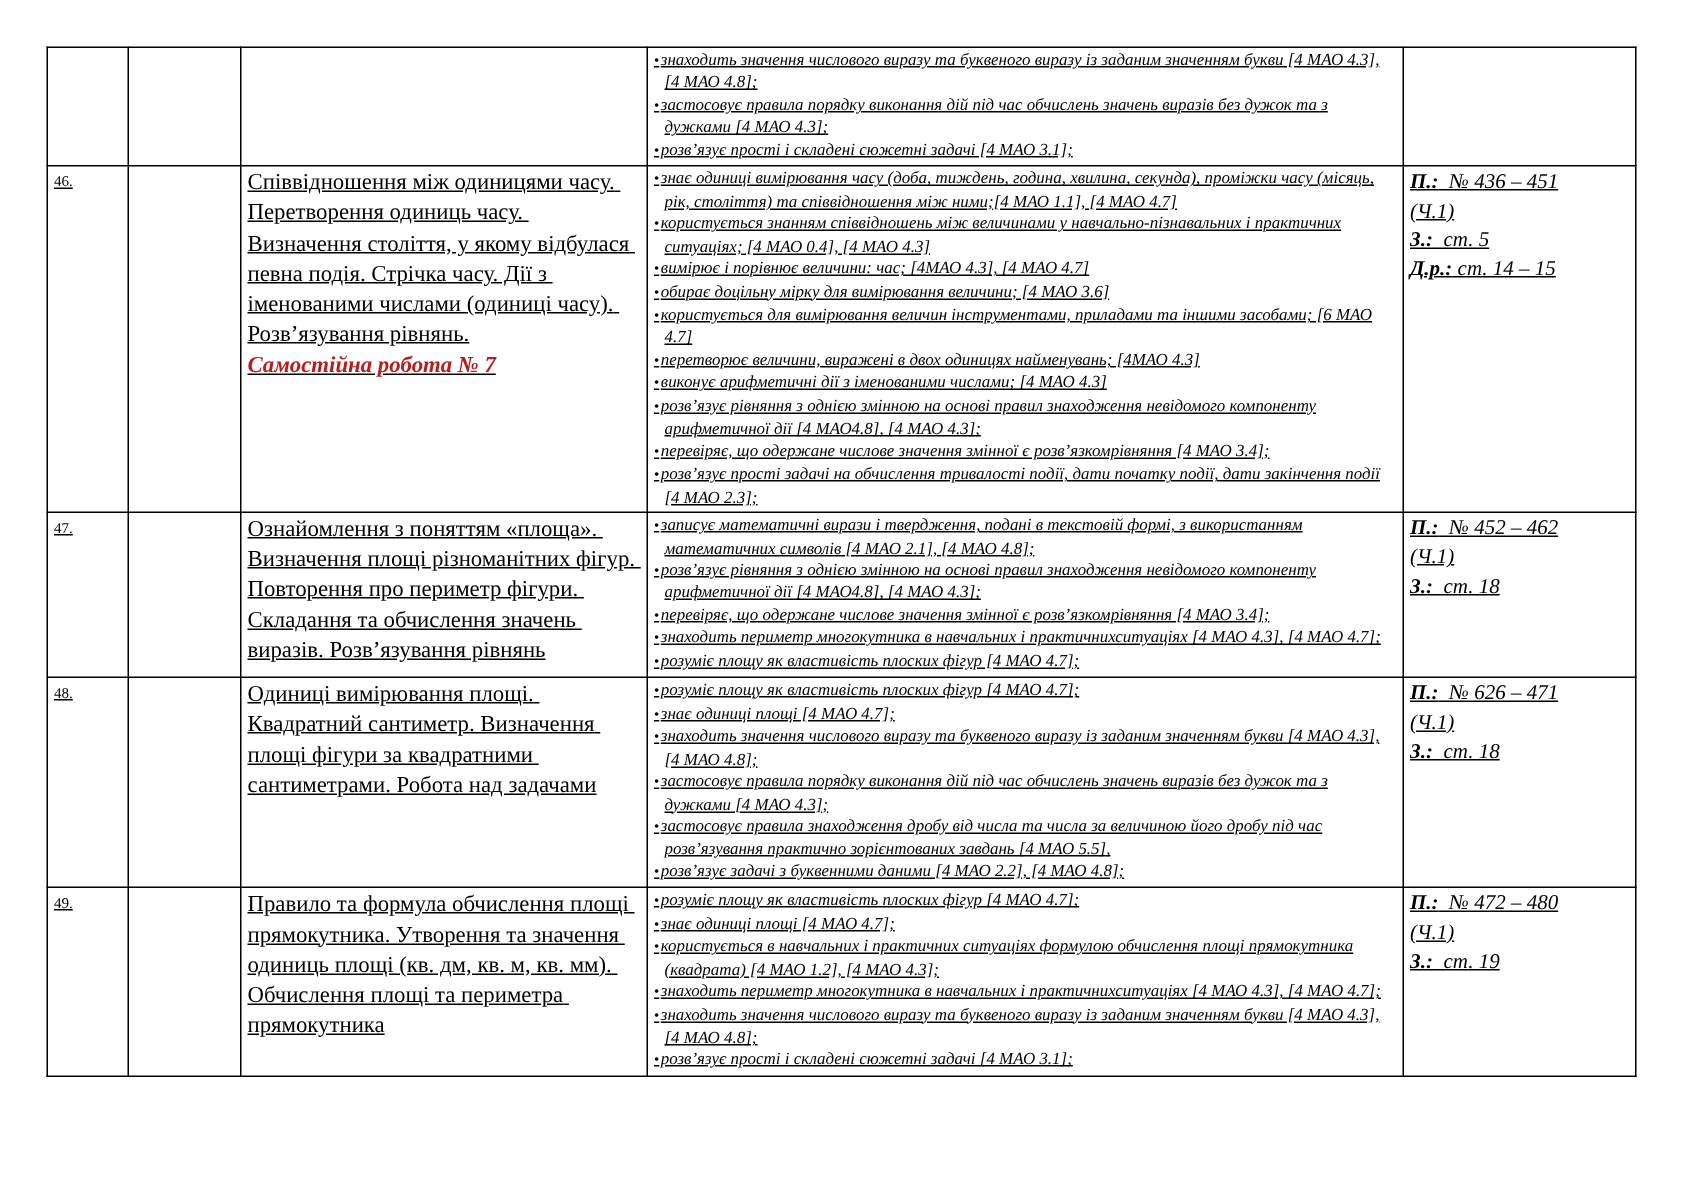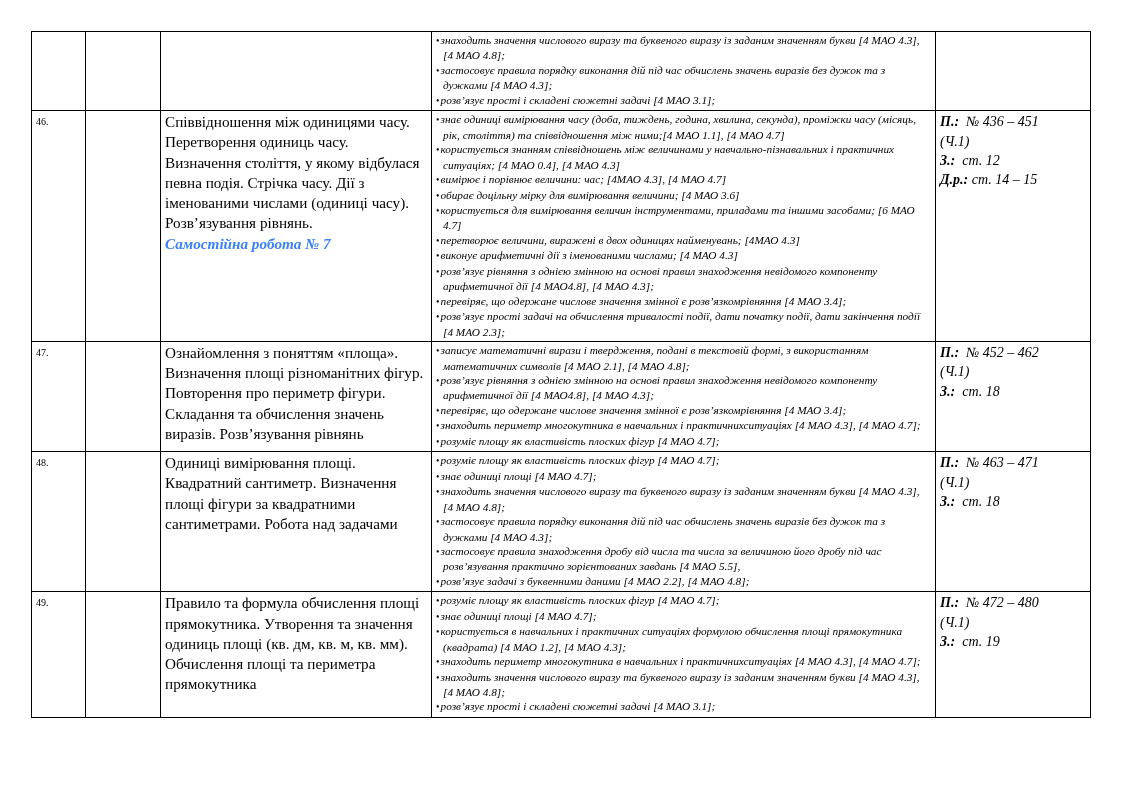--- a/index.html
+++ b/index.html
@@ -14,20 +14,21 @@
     font-family: "Liberation Serif", "DejaVu Serif", serif;
     color: #000000;
     overflow: hidden;
   }
   .page {
     position: relative;
     width: 1123px;
     height: 794px;
     box-sizing: border-box;
     padding: 31px 33px 0 31px;
+    text-decoration: underline;
   }
   table.plan {
     border-collapse: collapse;
     table-layout: fixed;
     width: 1059px;
     border: 1px solid #000;
   }
   table.plan td {
     border: 1px solid #000;
     vertical-align: top;
@@ -56,21 +57,21 @@
     padding-top: 3px;
     padding-right: 6px;
   }
   .topic-text {
     display: block;
     white-space: pre-wrap;
   }
   .topic-note {
     display: block;
     margin-top: 1px;
-    color: #3b82f6;
+    color: #b91c1c;
     font-weight: bold;
     font-style: italic;
     font-size: 15.2px;
   }
   
   .cell-out {
     font-size: 11.3px;
     line-height: 14.45px;
     font-style: italic;
     padding-top: 2px;
@@ -157,21 +158,21 @@
               <li>перетворює величини, виражені в двох одиницях найменувань; [4МАО 4.3]</li>
               <li>виконує арифметичні дії з іменованими числами; [4 МАО 4.3]</li>
               <li>розв’язує рівняння з однією змінною на основі правил знаходження невідомого компоненту арифметичної дії [4 МАО4.8], [4 МАО 4.3];</li>
               <li>перевіряє, що одержане числове значення змінної є розв’язкомрівняння [4 МАО 3.4];</li>
               <li>розв’язує прості задачі на обчислення тривалості події, дати початку події, дати закінчення події [4 МАО 2.3];</li>
             </ul>
           </td>
           <td class="cell-hw">
             <span class="hw-line"><span class="hw-key">П.:</span><span class="hw-value">  № 436 – 451</span></span>
             <span class="hw-line"><span class="hw-value">(Ч.1)</span></span>
-            <span class="hw-line"><span class="hw-key">З.:</span><span class="hw-value">  ст. 12</span></span>
+            <span class="hw-line"><span class="hw-key">З.:</span><span class="hw-value">  ст. 5</span></span>
             <span class="hw-line"><span class="hw-key">Д.р.:</span><span class="hw-value"> ст. 14 – 15</span></span>
           </td>
         </tr>
         <tr>
           <td class="cell-num">47.</td>
           <td class="cell-date empty-cell"></td>
           <td class="cell-topic">
             <span class="topic-text">Ознайомлення з поняттям «площа». Визначення площі різноманітних фігур. Повторення про периметр фігури. Складання та обчислення значень виразів. Розв’язування рівнянь</span>
           </td>
           <td class="cell-out">
@@ -199,21 +200,21 @@
             <ul>
               <li>розуміє площу як властивість плоских фігур [4 МАО 4.7];</li>
               <li>знає одиниці площі [4 МАО 4.7];</li>
               <li>знаходить значення числового виразу та буквеного виразу із заданим значенням букви [4 МАО 4.3], [4 МАО 4.8];</li>
               <li>застосовує правила порядку виконання дій під час обчислень значень виразів без дужок та з дужками [4 МАО 4.3];</li>
               <li>застосовує правила знаходження дробу від числа та числа за величиною його дробу під час розв’язування практично зорієнтованих завдань [4 МАО 5.5],</li>
               <li>розв’язує задачі з буквенними даними [4 МАО 2.2], [4 МАО 4.8];</li>
             </ul>
           </td>
           <td class="cell-hw">
-            <span class="hw-line"><span class="hw-key">П.:</span><span class="hw-value">  № 463 – 471</span></span>
+            <span class="hw-line"><span class="hw-key">П.:</span><span class="hw-value">  № 626 – 471</span></span>
             <span class="hw-line"><span class="hw-value">(Ч.1)</span></span>
             <span class="hw-line"><span class="hw-key">З.:</span><span class="hw-value">  ст. 18</span></span>
           </td>
         </tr>
         <tr>
           <td class="cell-num">49.</td>
           <td class="cell-date empty-cell"></td>
           <td class="cell-topic">
             <span class="topic-text">Правило та формула обчислення площі прямокутника. Утворення та значення одиниць площі (кв. дм, кв. м, кв. мм). Обчислення площі та периметра прямокутника</span>
           </td>

